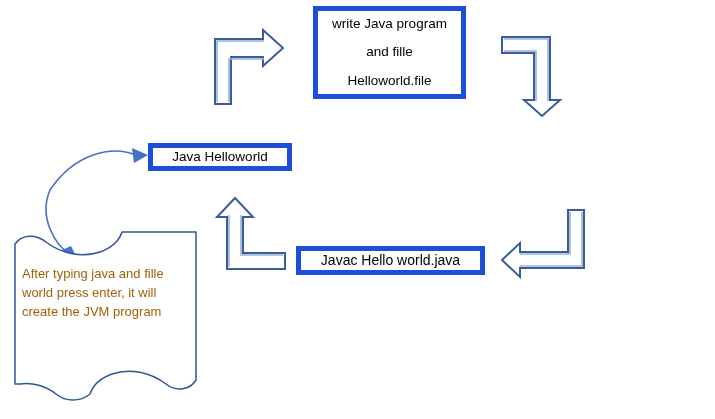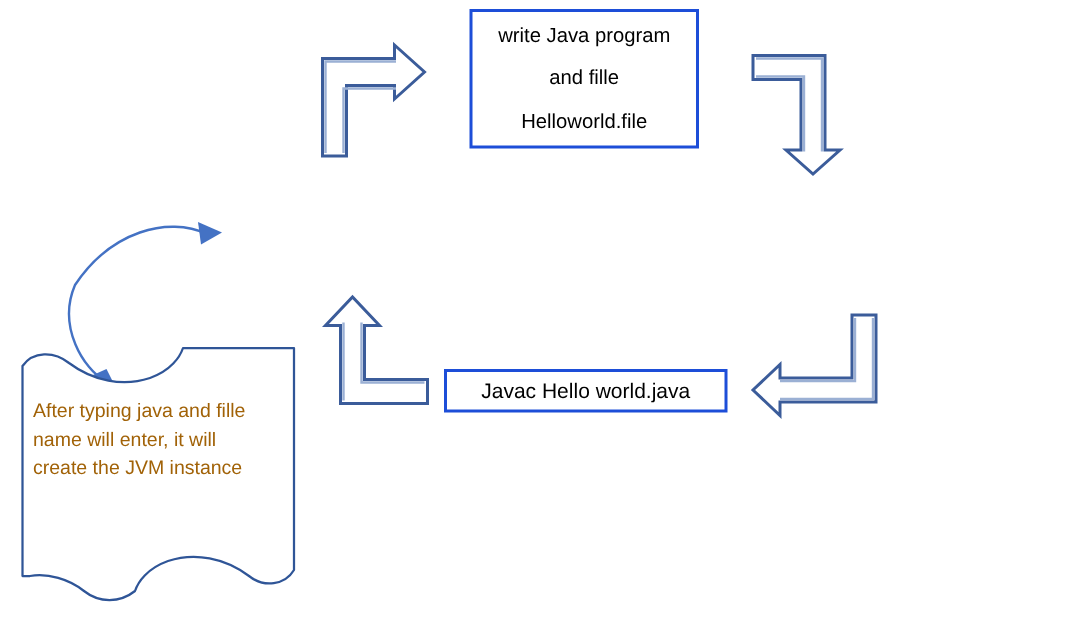--- a/index.html
+++ b/index.html
@@ -11,21 +11,21 @@
     position: relative;
     width: 715px;
     height: 419px;
     background: #ffffff;
     overflow: hidden;
     font-family: "Liberation Sans", sans-serif;
   }
   .node {
     position: absolute;
     box-sizing: border-box;
-    border: 2px solid #1d4ed8;
+    border: 5px solid #1d4ed8;
     background: #ffffff;
     display: flex;
     flex-direction: column;
     align-items: center;
     justify-content: center;
     color: #000000;
     font-size: 13px;
     line-height: 1.05;
     text-align: center;
   }
@@ -93,20 +93,23 @@
     <span class="line">write Java program</span>
     <span class="line">and fille</span>
     <span class="line">Helloworld.file</span>
   </div>
 
 
   <div class="node" id="node-javac">
     <span class="line">Javac Hello world.java</span>
   </div>
 
+  <div class="node" id="node-javahello">
+    <span class="line">Java Helloworld</span>
+  </div>
 
   <svg class="arrow-svg" id="arrow-top-left" viewBox="0 0 80 68">
     <path d="M 10,68 L 10,3 L 58,3 L 58,-6 L 78,12 L 58,30 L 58,21 L 26,21 L 26,68 Z" fill="#ffffff" stroke="#3b5c9a" stroke-width="2" stroke-linejoin="miter"></path>
     <path d="M 12,66 L 12,5 L 59,5 M 59,23 L 24,23 L 24,66" fill="none" stroke="#9bb0d4" stroke-width="1.6"></path>
   </svg>
 
   <svg class="arrow-svg" id="arrow-top-right" viewBox="0 0 76 84">
     <path d="M 2,3 L 50,3 L 50,66 L 60,66 L 42,82 L 24,66 L 34,66 L 34,19 L 2,19 Z" fill="#ffffff" stroke="#3b5c9a" stroke-width="2" stroke-linejoin="miter"></path>
     <path d="M 4,5 L 48,5 L 48,67 M 36,67 L 36,17 L 4,17" fill="none" stroke="#9bb0d4" stroke-width="1.6"></path>
   </svg>
@@ -138,17 +141,17 @@
              C 140,140 120,136 102,142
              C 88,147 82,156 80,162
              C 70,170 56,170 46,162
              C 36,154 22,150 10,152
              L 5,152
              Z" fill="#ffffff" stroke="#2f5597" stroke-width="1.5" stroke-linejoin="round"></path>
   </svg>
 
   <div id="scroll-text">
     <span class="line">After typing java and fille</span>
-    <span class="line">name will enter, it will</span>
-    <span class="line">create the JVM instance</span>
+    <span class="line">world press enter, it will</span>
+    <span class="line">create the JVM program</span>
   </div>
 
 </div>
 
 </body></html>

